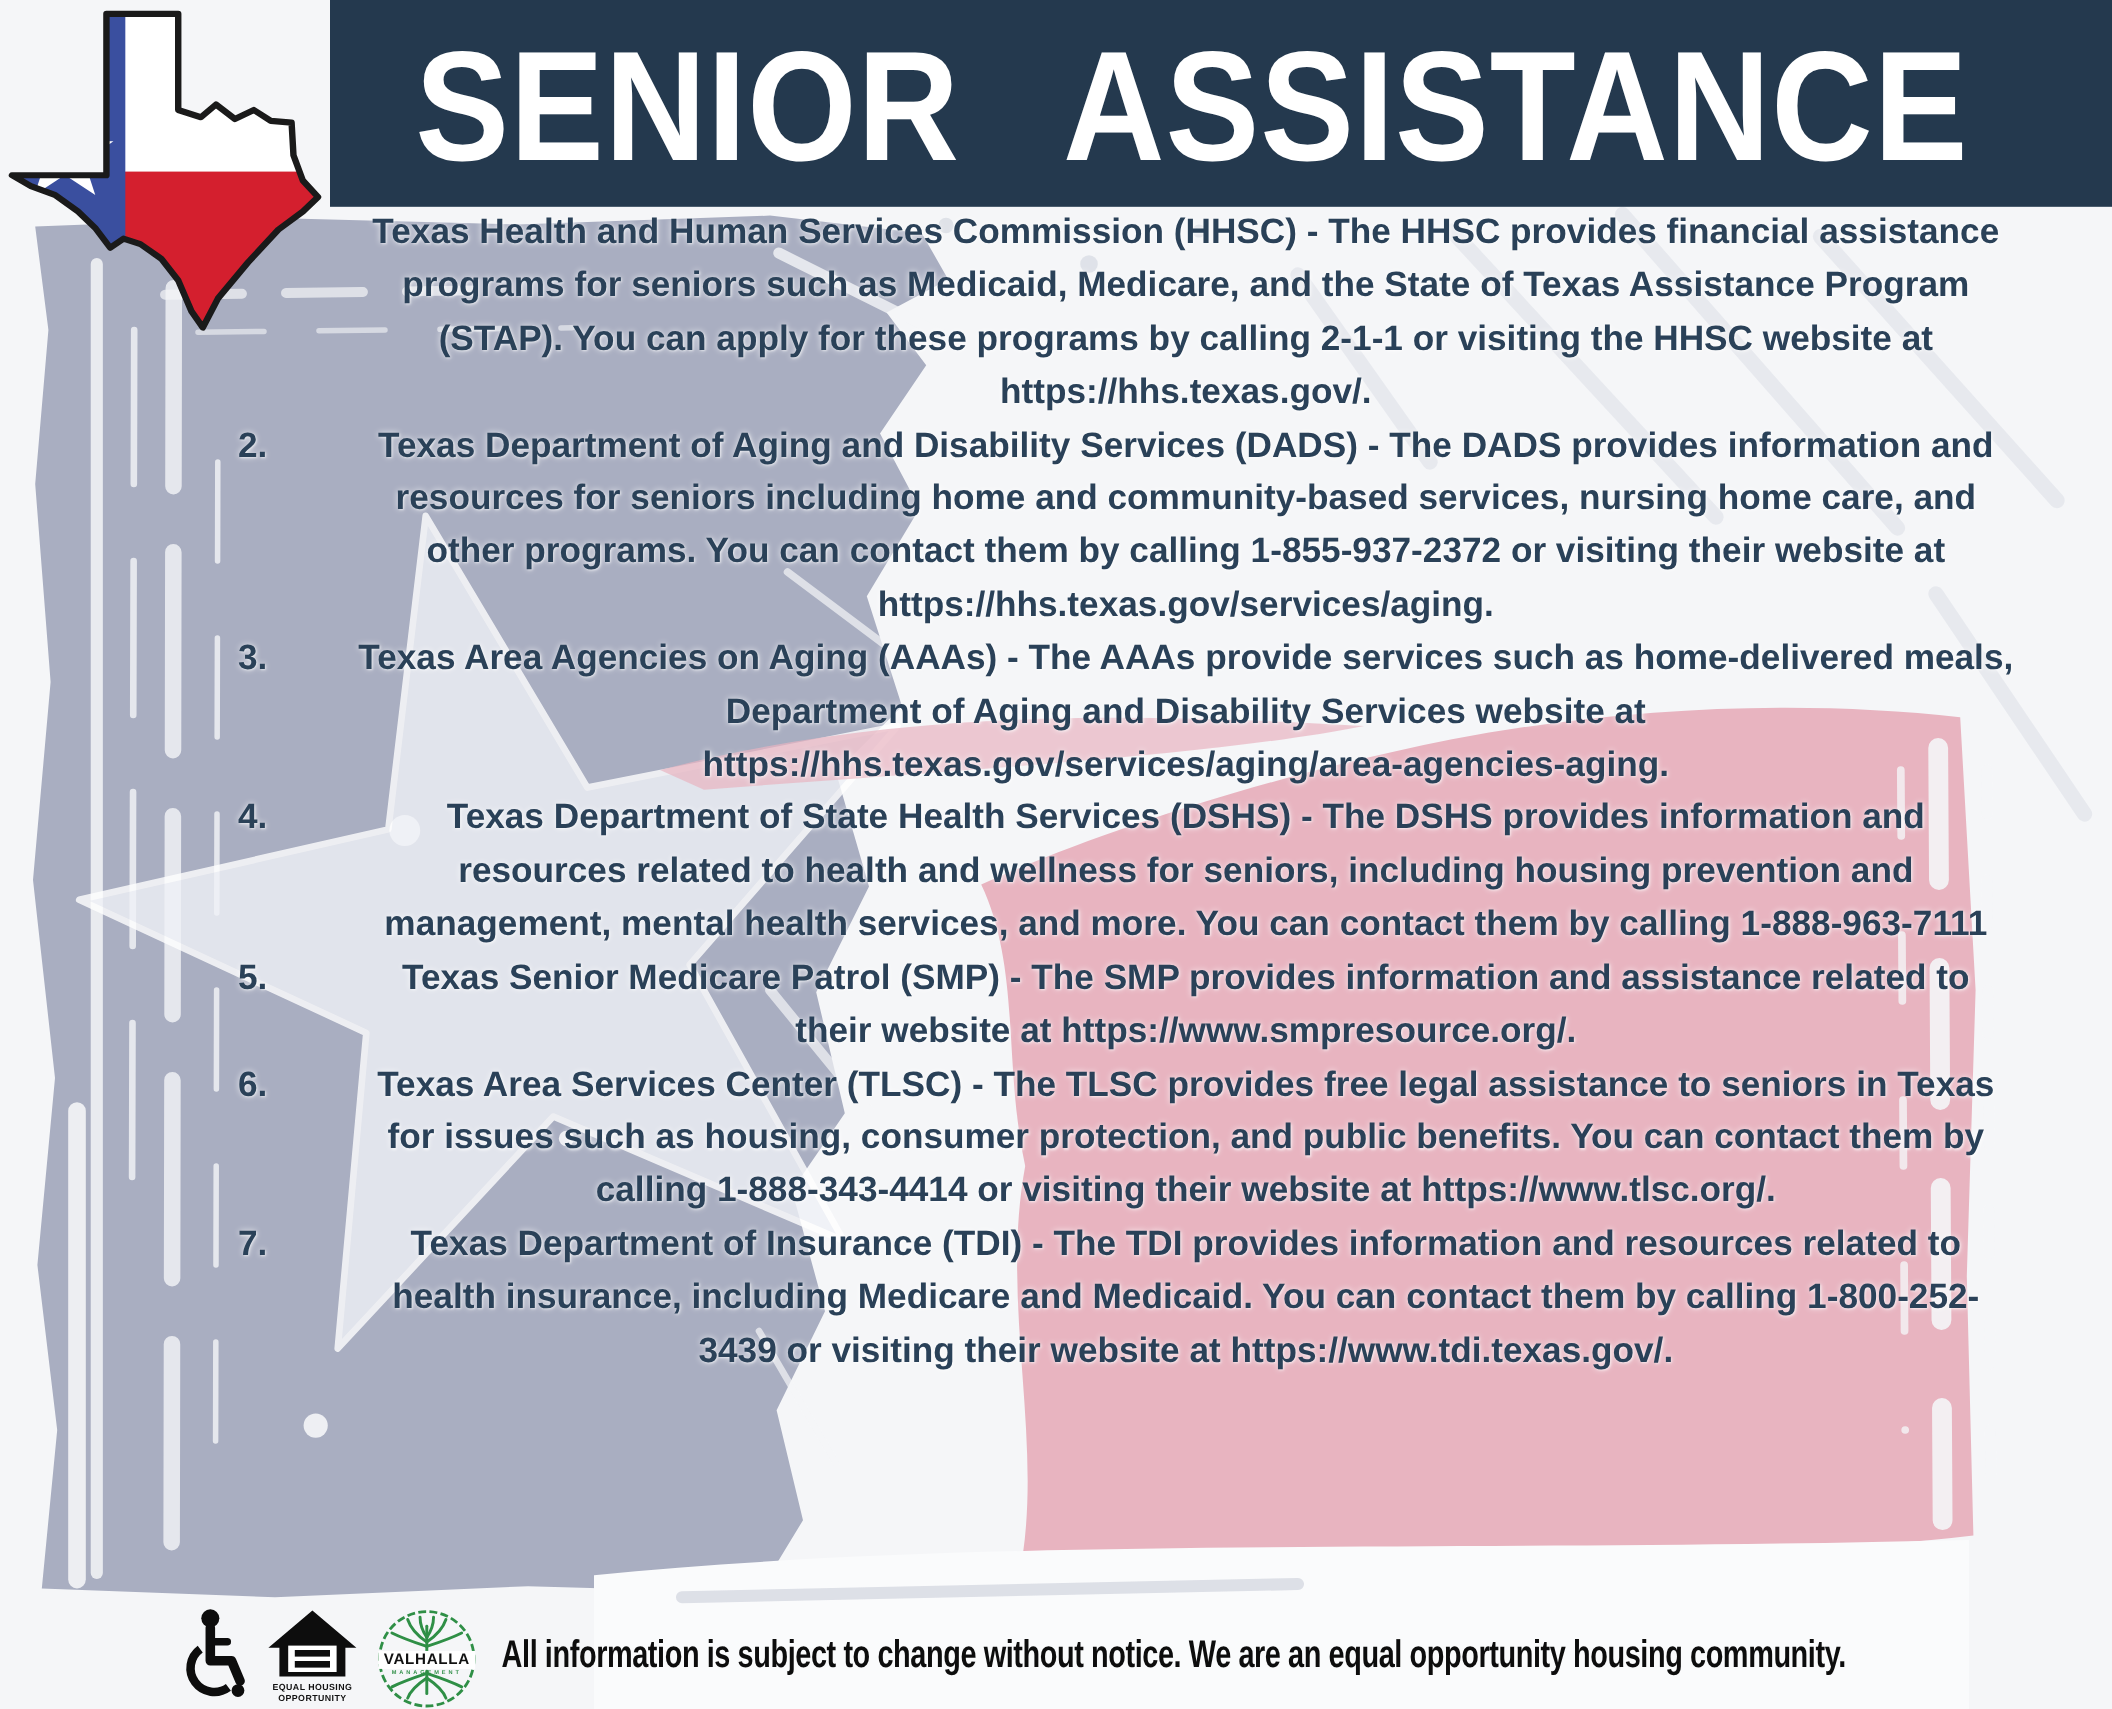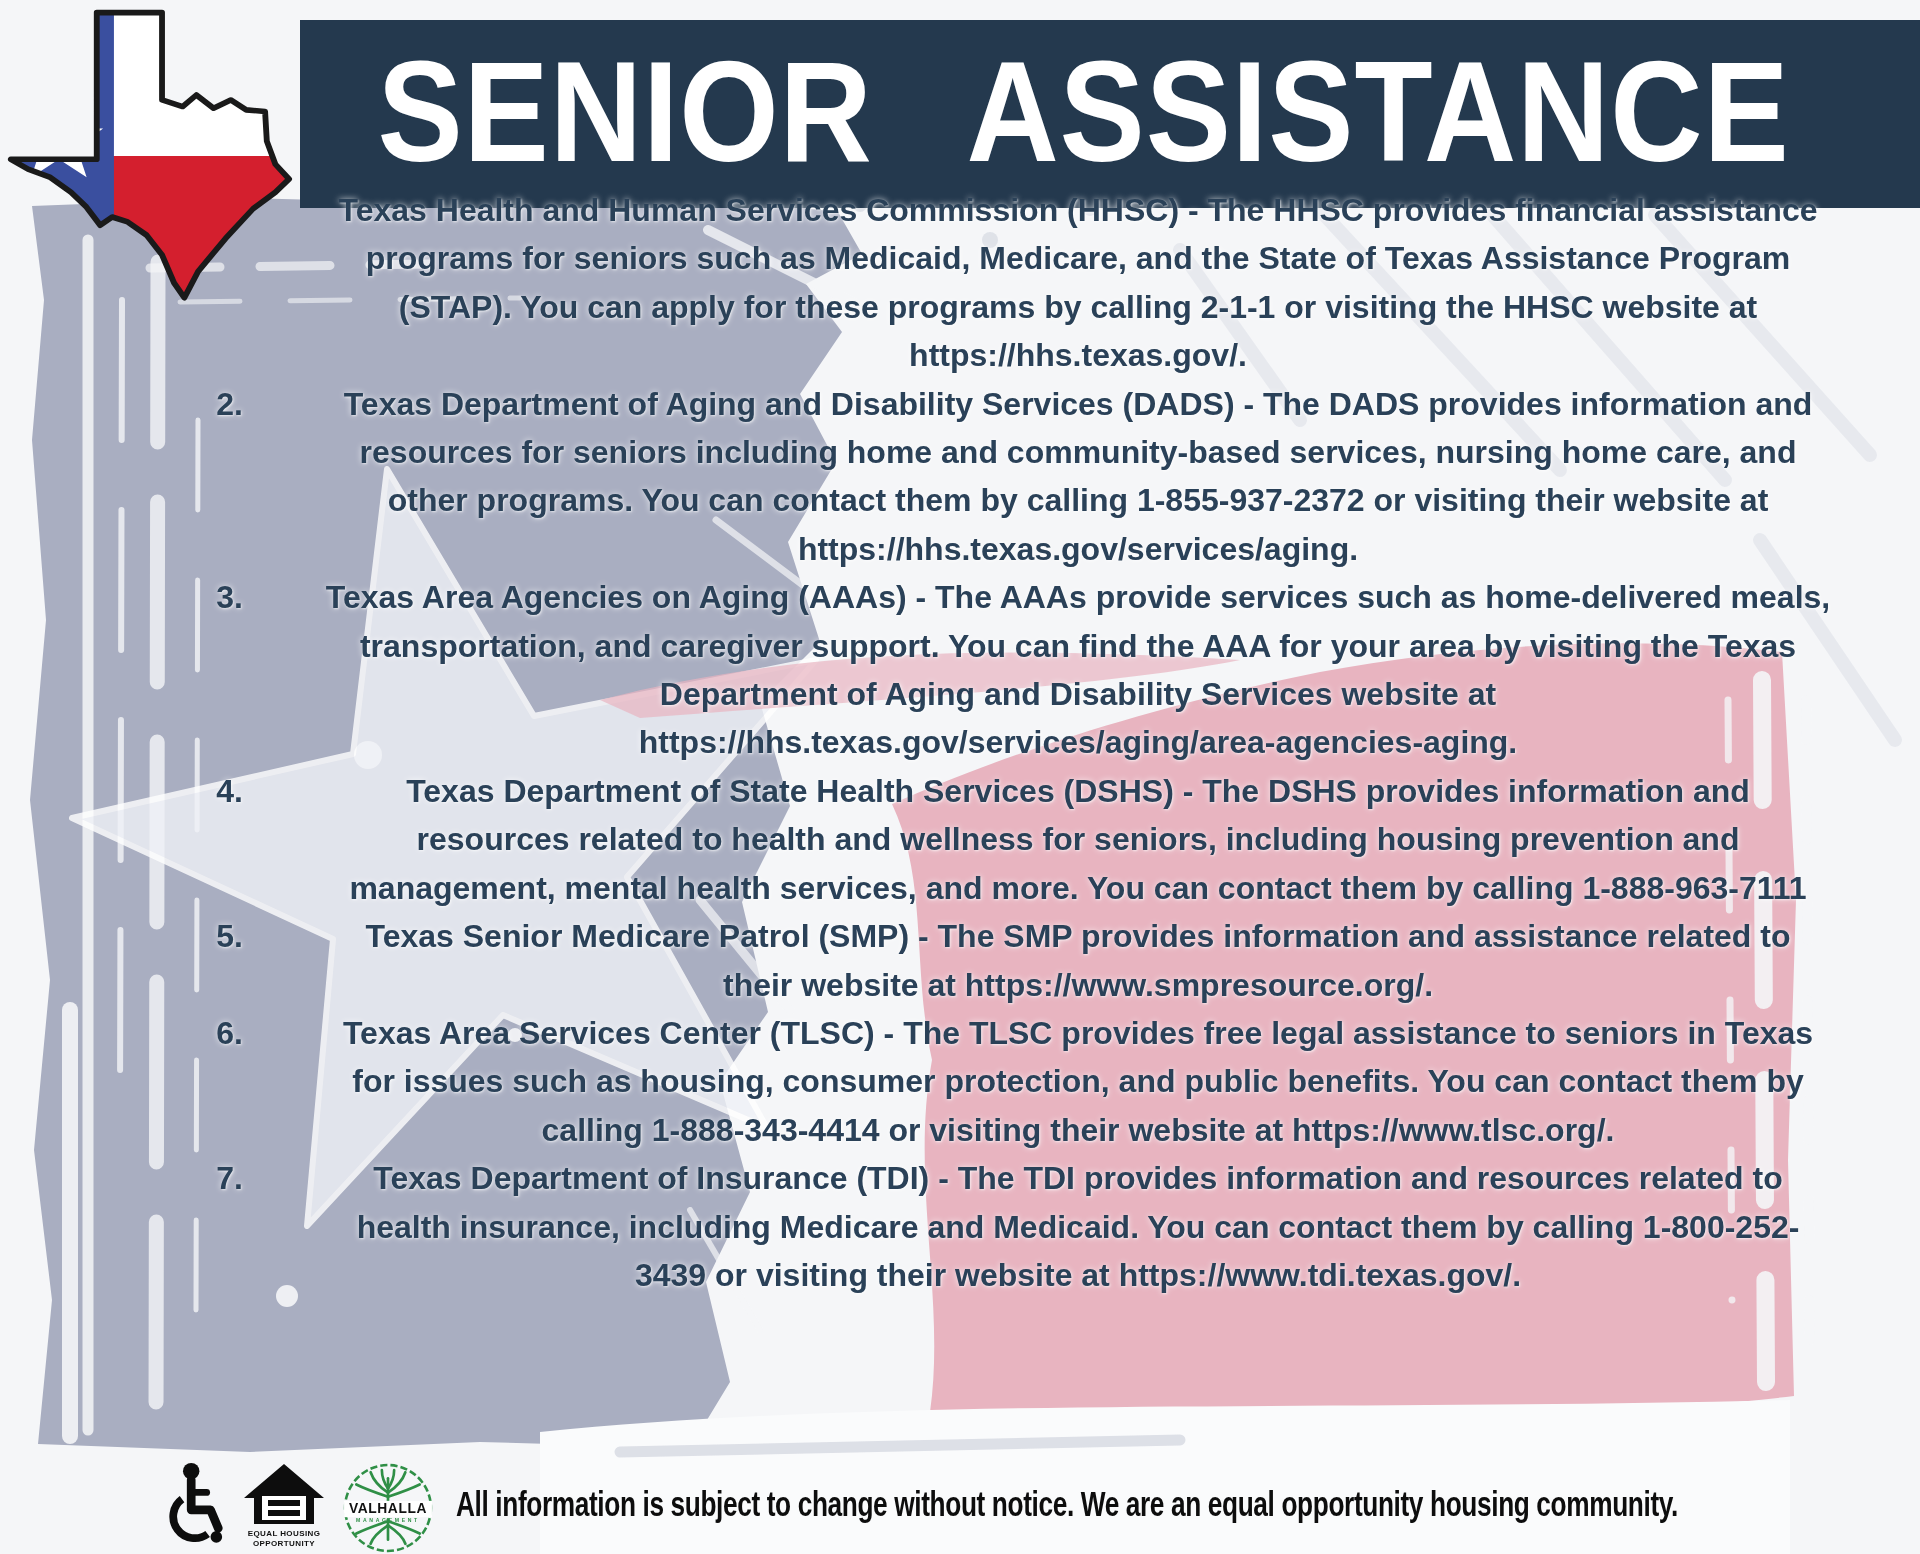--- a/index.html
+++ b/index.html
@@ -20,21 +20,21 @@
     background:#f5f6f8;
     overflow:hidden;
     font-family:"Liberation Sans", sans-serif;
   }
   .bg-art{position:absolute;inset:0;z-index:0;}
   
   .banner{
     position:absolute;left:300px;top:0;width:1620px;height:188px;
     background:var(--banner-bg);
     z-index:2;
-    display:flex;align-items:flex-start;margin-top:20px;
+    display:flex;align-items:flex-end;
   }
   .banner-title{
     display:flex;gap:104px;
     padding-left:86px;
     transform:scaleX(.90);transform-origin:left center;
     font-size:142px;font-weight:700;letter-spacing:1px;
     color:#fff;white-space:nowrap;line-height:183px;
   }
   
   .texas-map{position:absolute;left:4px;top:6px;width:292px;height:300px;z-index:3;}
@@ -180,21 +180,20 @@
           <div class="res-line">resources for seniors including home and community-based services, nursing home care, and</div>
           <div class="res-line">other programs. You can contact them by calling 1-855-937-2372 or visiting their website at</div>
           <div class="res-line">https://hhs.texas.gov/services/aging.</div>
         </div>
     </div>
 
     <div class="res-item">
       <div class="res-num">3.</div>
       <div class="res-body">
           <div class="res-line">Texas Area Agencies on Aging (AAAs) - The AAAs provide services such as home-delivered meals,</div>
-          <div class="res-line">transportation, and caregiver support. You can find the AAA for your area by visiting the Texas</div>
           <div class="res-line">Department of Aging and Disability Services website at</div>
           <div class="res-line">https://hhs.texas.gov/services/aging/area-agencies-aging.</div>
         </div>
     </div>
 
     <div class="res-item">
       <div class="res-num">4.</div>
       <div class="res-body">
           <div class="res-line">Texas Department of State Health Services (DSHS) - The DSHS provides information and</div>
           <div class="res-line">resources related to health and wellness for seniors, including housing prevention and</div>

